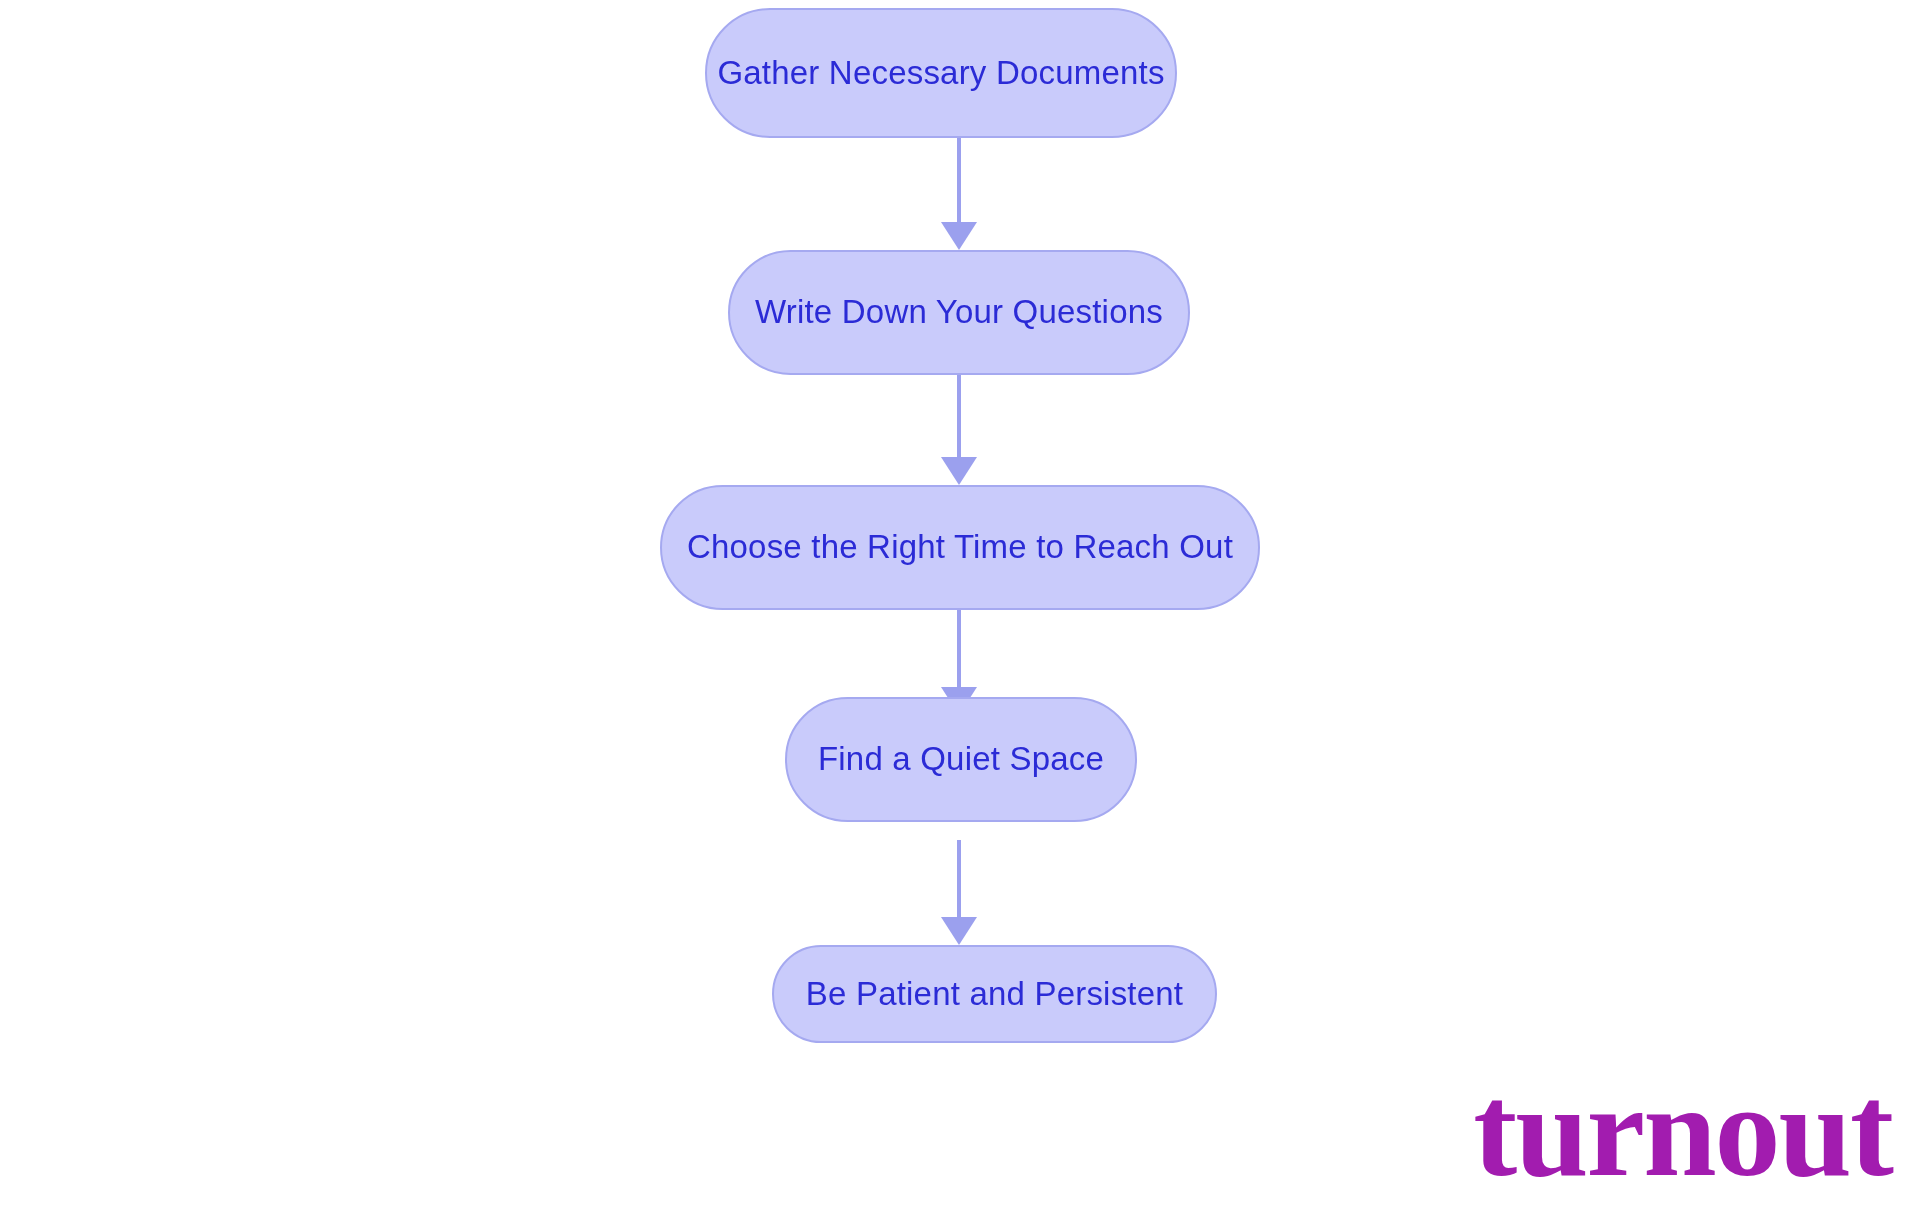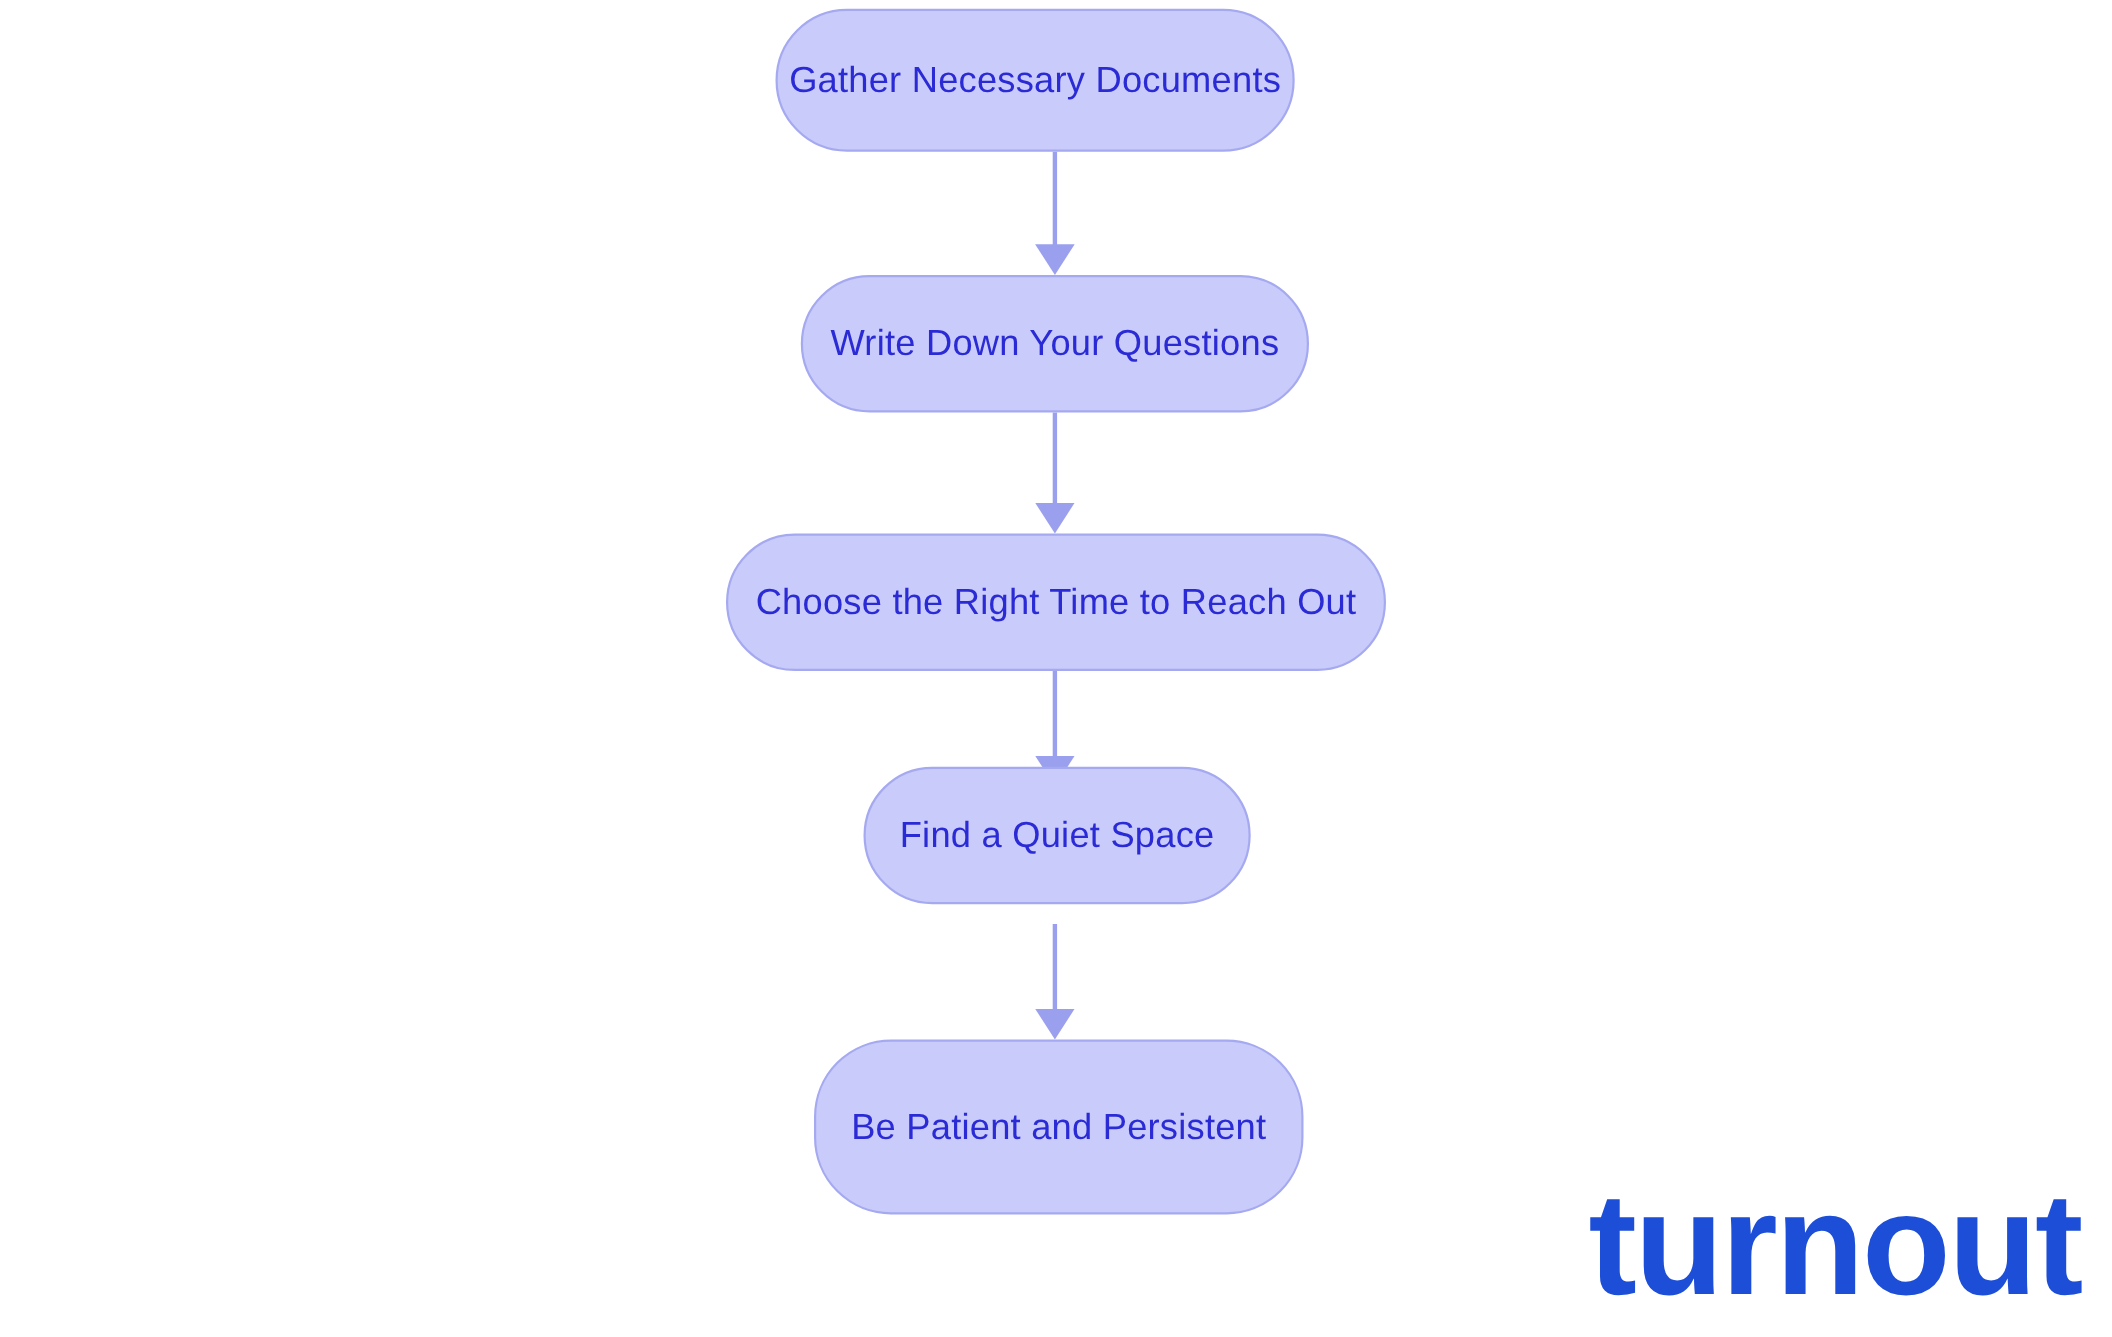--- a/index.html
+++ b/index.html
@@ -47,43 +47,43 @@
     white-space: nowrap;
     text-align: center;
     user-select: none;
   }
 
   
   #node-0 { left: 705px;  top: 8px;    width: 472px; height: 130px; }
   #node-1 { left: 728px;  top: 250px;  width: 462px; height: 125px; }
   #node-2 { left: 660px;  top: 485px;  width: 600px; height: 125px; }
   #node-3 { left: 785px;  top: 697px;  width: 352px; height: 125px; }
-  #node-4 { left: 740px;  top: 945px;  width: 445px; height: 159px; }
+  #node-4 { left: 772px;  top: 945px;  width: 445px; height: 98px; }
 
   
   #connectors {
     position: absolute;
     left: 0;
     top: 0;
     width: 1920px;
     height: 1215px;
     z-index: 1;
     pointer-events: none;
   }
 
   
   #brand-logo {
     position: absolute;
     right: 28px;
     bottom: 18px;
     z-index: 5;
   }
   .brand-wordmark {
-    color: #1d4ed8;
-    font-family: Liberation Sans, sans-serif;
+    color: #a21caf;
+    font-family: Liberation Serif, serif;
     font-size: 132px;
     font-weight: 700;
     letter-spacing: -2px;
     line-height: 1;
     user-select: none;
   }
 </style>
 </head>
 <body>
 

